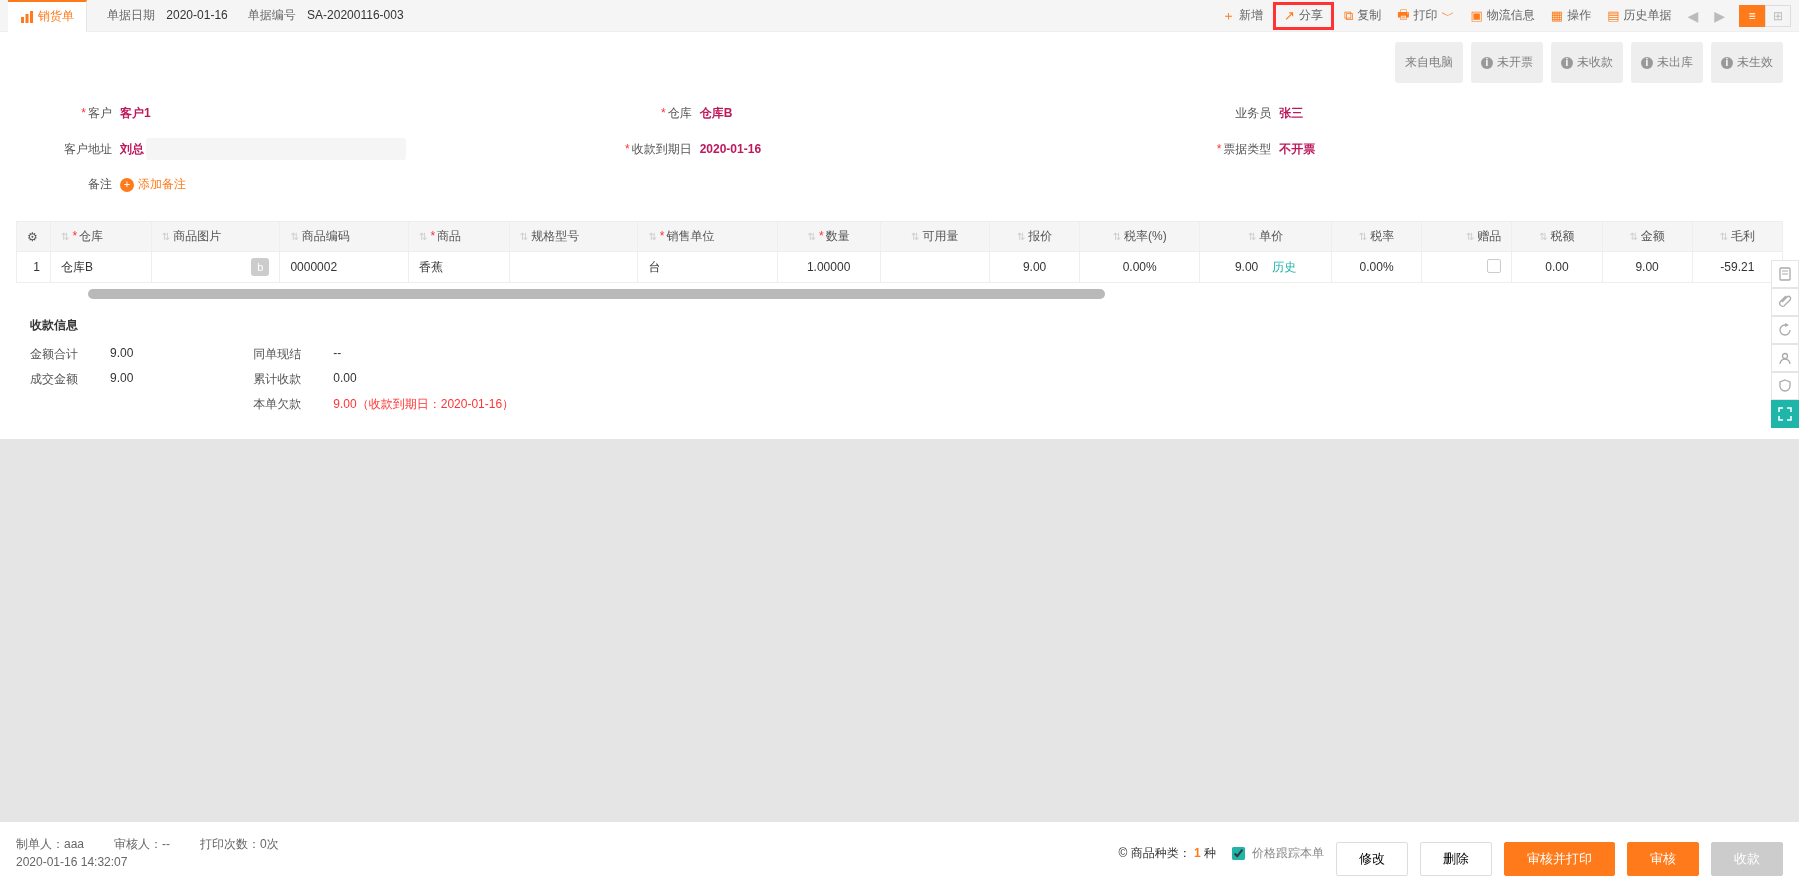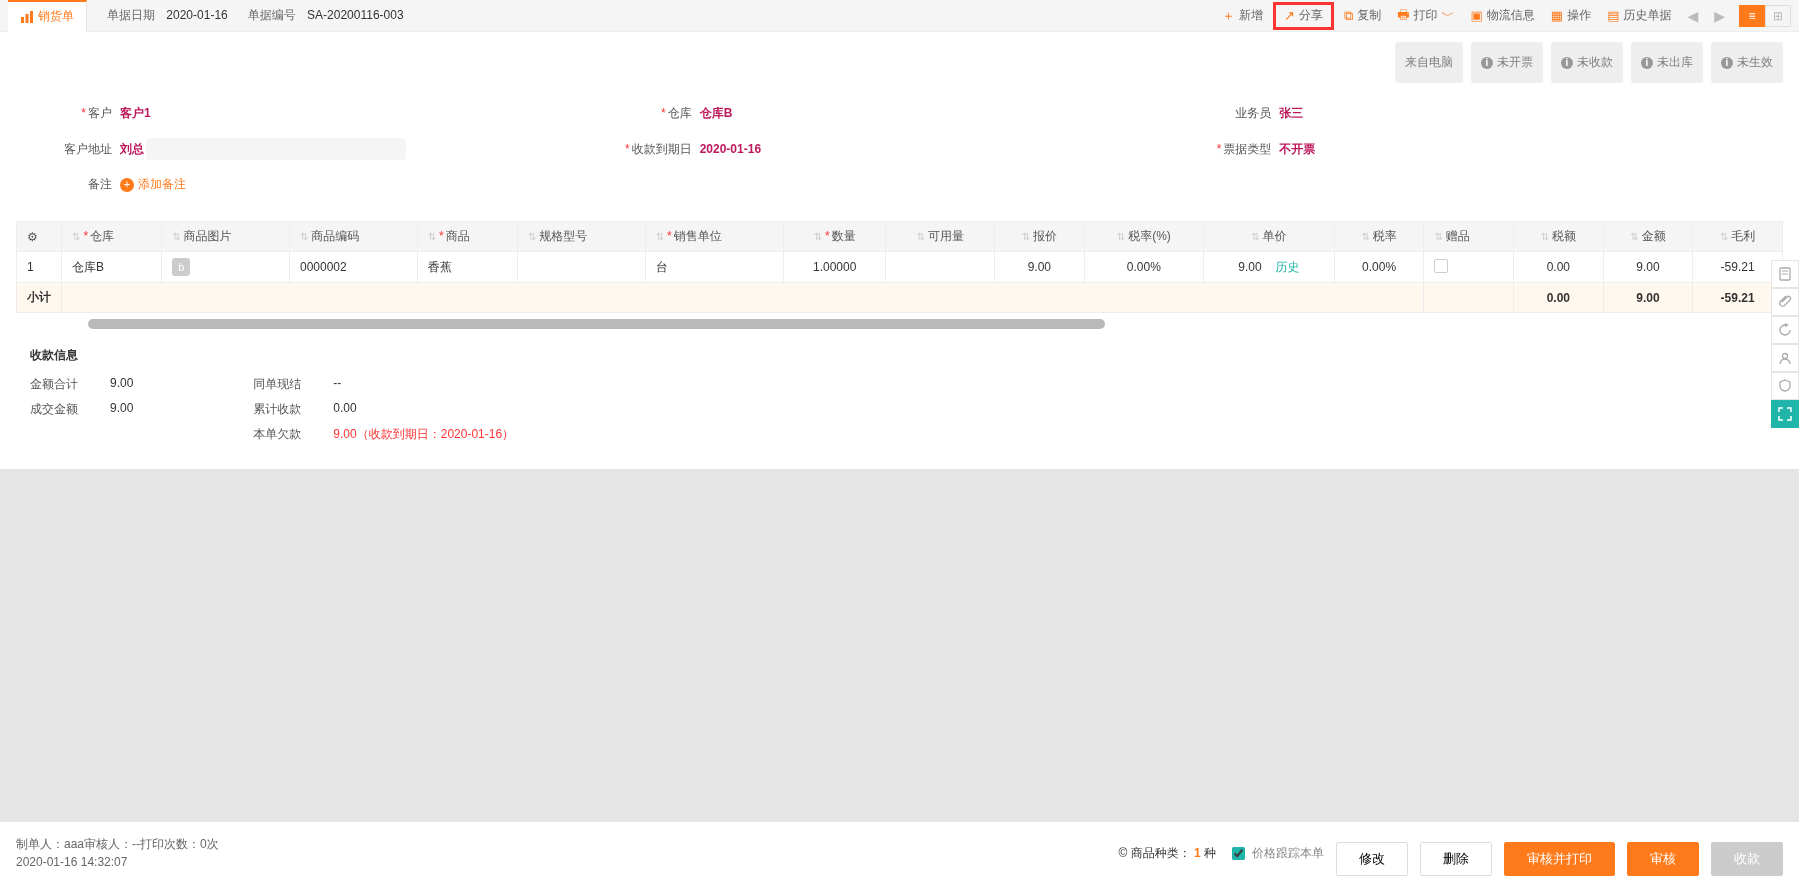--- a/index.html
+++ b/index.html
@@ -40,21 +40,21 @@
   .masked { display:inline-block; width:260px; height:22px; background:#f5f5f5; border-radius:3px; margin-left:2px;}
   .link-orange { color:#ff7a1a; cursor:pointer; display:flex; align-items:center; gap:4px;}
   .plus-circle { display:inline-flex; width:14px; height:14px; border-radius:50%; background:#ff7a1a; color:#fff; align-items:center; justify-content:center; font-size:11px; line-height:1;}
   
   .tbl-wrap { padding:0 16px 6px; background:#fff; overflow-x:auto;}
   table.grid { width:100%; border-collapse:collapse; font-size:12px; min-width:1700px;}
   .grid th, .grid td { border:1px solid #eee; padding:6px 10px; text-align:left; white-space:nowrap;}
   .grid thead th { background:#f5f5f5; color:#555; font-weight:normal; position:relative;}
   .grid thead th .sort { color:#ccc; margin-right:3px; font-size:10px;}
   .grid td.num, .grid th.num { text-align:center;}
-  .grid td.center, .grid th.center { text-align:left;}
+  .grid td.center, .grid th.center { text-align:right;}
   .row-subtotal td { background:#fff8ee; font-weight:bold;}
   .gear-cell { width:34px; text-align:center;}
   .img-placeholder { width:18px; height:18px; background:#ccc; border-radius:3px; display:inline-flex; align-items:center; justify-content:center; color:#fff; font-size:11px;}
   .history-link { color:#1fb5a9; margin-left:14px; cursor:pointer;}
   .chk { width:14px; height:14px; border:1px solid #ccc; border-radius:2px; display:inline-block;}
   .hscroll { height:10px; margin:0 16px 4px 88px; position:relative; background:transparent;}
   .hscroll .track { position:absolute; left:0; right:0; top:0; height:10px; background:transparent; border-radius:5px;}
   .hscroll .thumb { position:absolute; left:0; width:60%; top:0; height:10px; background:#b9b9b9; border-radius:5px;}
   
   .pay-section { padding:14px 30px 22px; background:#fff;}
@@ -63,21 +63,21 @@
   .pay-col .prow { display:flex; padding:4px 0;}
   .pay-col .plabel { width:80px; color:#555;}
   .red { color:#ff3333;}
   
   .side-tools { position:fixed; right:0; top:260px; display:flex; flex-direction:column;}
   .side-tools .sbtn { width:28px; height:28px; background:#fff; border:1px solid #e5e5e5; display:flex; align-items:center; justify-content:center; color:#aaa; font-size:14px; cursor:pointer;}
   .side-tools .sbtn.accent { background:#1fb5a9; color:#fff; border-color:#1fb5a9;}
   
   .footer { margin-top:auto; background:#fff; border-top:1px solid #e5e5e5; padding:8px 16px; display:flex; align-items:center;}
   .finfo { color:#666; line-height:1.5;}
-  .finfo-row { display:flex; }
+  .finfo-row { display:flex; gap:30px;}
   .fspacer { flex:1;}
   .frow-right { display:flex; align-items:center; gap:12px;}
   .sum-txt .orange { color:#ff7a1a; font-weight:bold;}
   .fchk { display:flex; align-items:center; gap:4px; color:#888;}
   .fchk input { accent-color:#1fb5a9;}
   .btn { padding:7px 22px; border-radius:2px; cursor:pointer; font-size:13px; border:1px solid #ddd; background:#fff;margin-top:12px;}
   .btn-primary { background:#ff7a1a; color:#fff; border-color:#ff7a1a;}
   .btn-disabled { background:#ccc; color:#fff; border-color:#ccc; cursor:not-allowed;}
   svg { display:block; }
 </style>
@@ -248,28 +248,20 @@
           <td class="num"></td>
           <td class="num">9.00</td>
           <td class="num">0.00%</td>
           <td class="num"><span>9.00</span><span class="history-link">历史</span></td>
           <td class="num">0.00%</td>
           <td class="center"><span class="chk"></span></td>
           <td class="num">0.00</td>
           <td class="num">9.00</td>
           <td class="num">-59.21</td>
         </tr>
-        <tr class="row-subtotal">
-          <td class="center">小计</td>
-          <td colspan="12"></td>
-          <td></td>
-          <td class="num">0.00</td>
-          <td class="num">9.00</td>
-          <td class="num">-59.21</td>
-        </tr>
       </tbody>
     </table>
   </div>
   <div class="hscroll">
     <div class="track"></div>
       <div class="thumb"></div>
   </div>
 
   <div class="pay-section">
     <div class="pay-title">收款信息</div>

